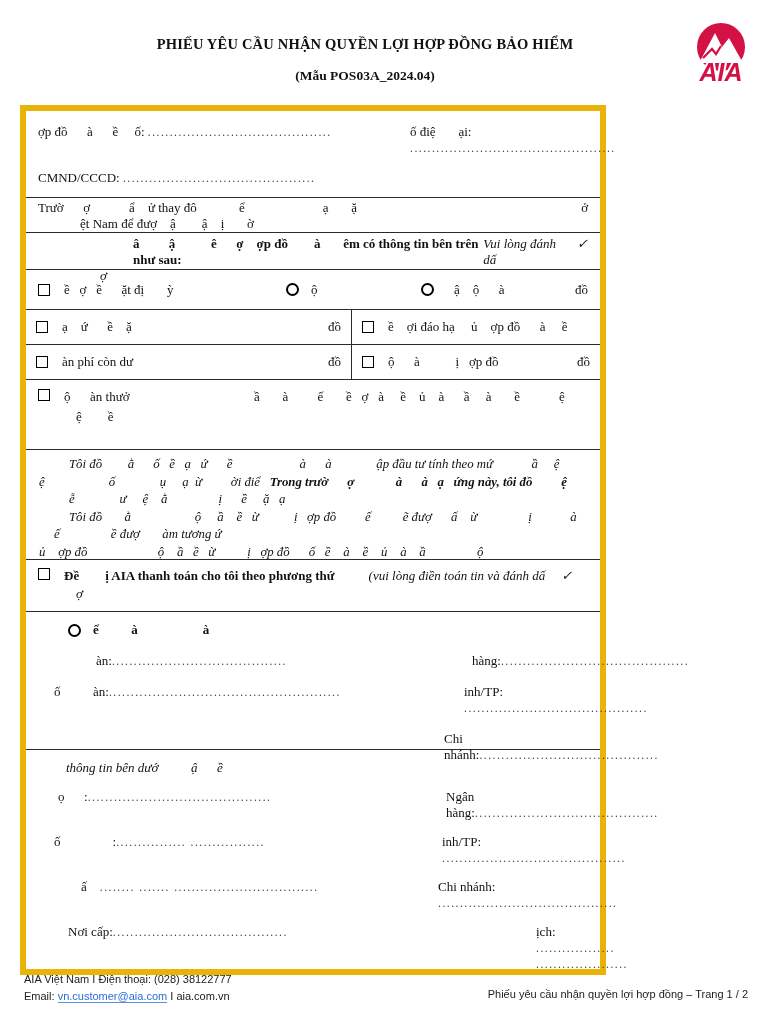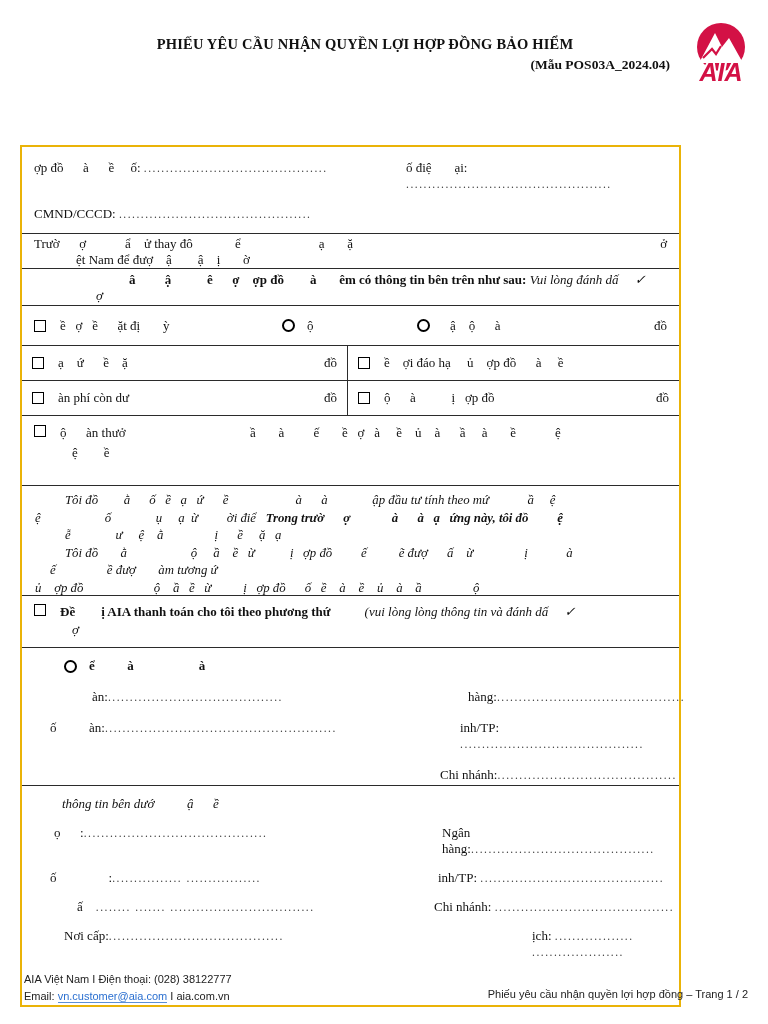--- a/index.html
+++ b/index.html
@@ -7,24 +7,24 @@
     width:768px;height:1024px;background:#fff;position:relative;
     font-family:"Liberation Serif", serif;color:#111;font-size:13px;
     overflow:hidden;
   }
   .pre{white-space:pre-wrap;}
   .it{font-style:italic;}
   .b{font-weight:bold;}
   
   .title{position:absolute;top:36px;left:60px;width:610px;text-align:center;font-weight:bold;}
   .title .t1{font-size:14.5px;letter-spacing:.2px;}
-  .title .t2{font-size:13.5px;margin-top:4px;text-align:right;}
+  .title .t2{font-size:13.5px;margin-top:15px;}
   .logo{position:absolute;left:688px;top:18px;width:66px;height:76px;}
   
-  .tbl{position:absolute;left:20px;top:105px;width:661px;border:2px solid #eab308;box-sizing:border-box;background:#fff;margin-top:40px;}
+  .tbl{position:absolute;left:20px;top:105px;width:586px;border:6px solid #eab308;box-sizing:border-box;background:#fff;}
   .row{position:relative;box-sizing:border-box;border-top:1.5px solid #2b2b2b;}
   .row:first-child{border-top:none;}
   .fline{display:flex;padding:0 12px;align-items:baseline;}
   .dots{letter-spacing:1.5px;color:#444;font-size:11.5px;}
   .cbx{display:inline-block;width:10px;height:10px;border:1.8px solid #000;margin-right:14px;flex:none;vertical-align:-1px;}
   .rdo{display:inline-block;width:9px;height:9px;border:2px solid #000;border-radius:50%;margin-right:12px;flex:none;vertical-align:-1px;}
   .grid2{display:grid;grid-template-columns:325px 1fr;height:100%;}
   .cellL,.cellR{display:flex;align-items:center;padding:0 10px;box-sizing:border-box;text-align:right;}
   .cellR{border-left:1.5px solid #2b2b2b;}
   .amt{margin-left:auto;}
@@ -197,21 +197,21 @@
     <div class="pre" style="padding-left:30px;">ễ              ư     ệ    ằ                ị      ề     ặ   ạ</div>
     <div class="ind pre">Tôi đồ       ằ                    ộ     ầ    ề   ừ           ị   ợp đồ         ế          ẽ đượ      ấ    ừ                ị            à</div>
     <div class="pre" style="padding-left:15px;">ế                ề đượ       àm tương ứ</div>
     <div class="pre">ủ    ợp đồ                      ộ    ầ   ề   ừ          ị   ợp đồ      ố   ề    à    ề    ủ    à    ầ                ộ</div>
   </div>
 
   <div class="row r9">
     <div class="l1">
       <span class="cbx"></span>
       <span class="b pre">Đề        ị AIA thanh toán cho tôi theo phương thứ</span>
-      <span class="itp it pre">(vui lòng lòng thông tin và đánh dấ</span>
+      <span class="itp it pre">(vui lòng điền toán tin và đánh dấ</span>
       <span class="chk it">✓</span>
     </div>
     <div class="l2 pre">ợ</div>
   </div>
 
   <div class="row r10">
     <div class="optline">
       <span class="rdo"></span>
       <span class="b pre">ể          à                    à</span>
     </div>

